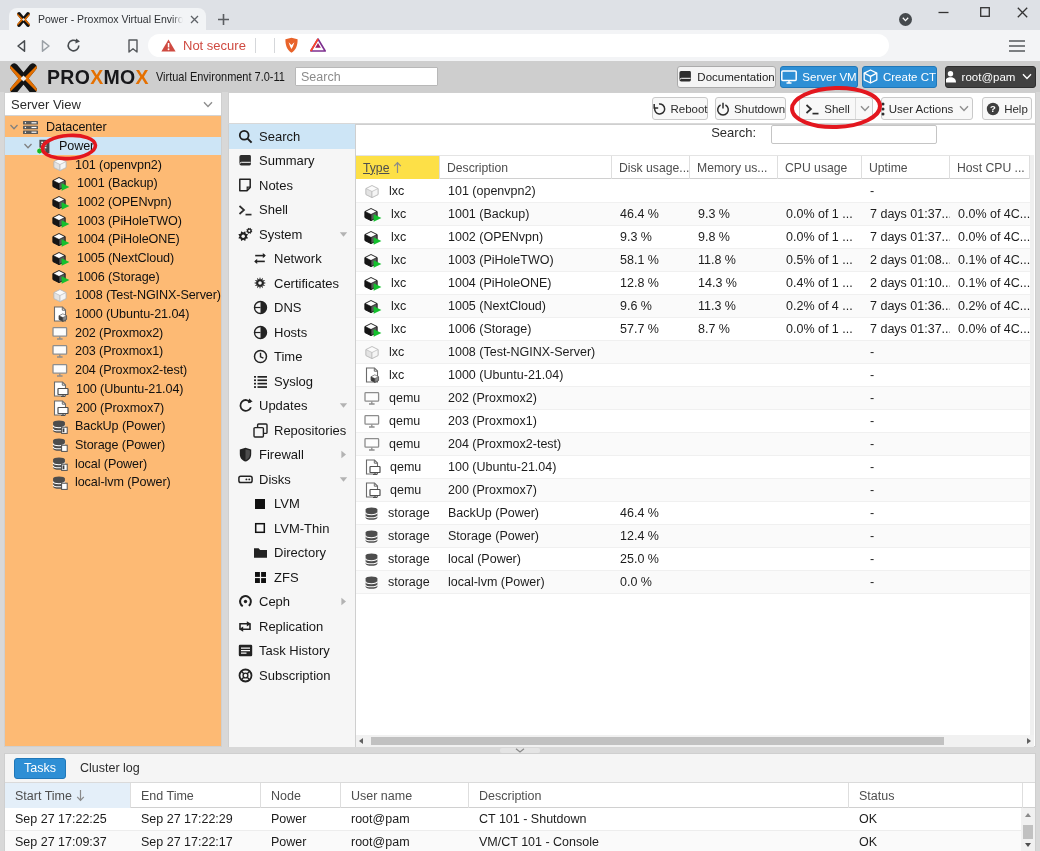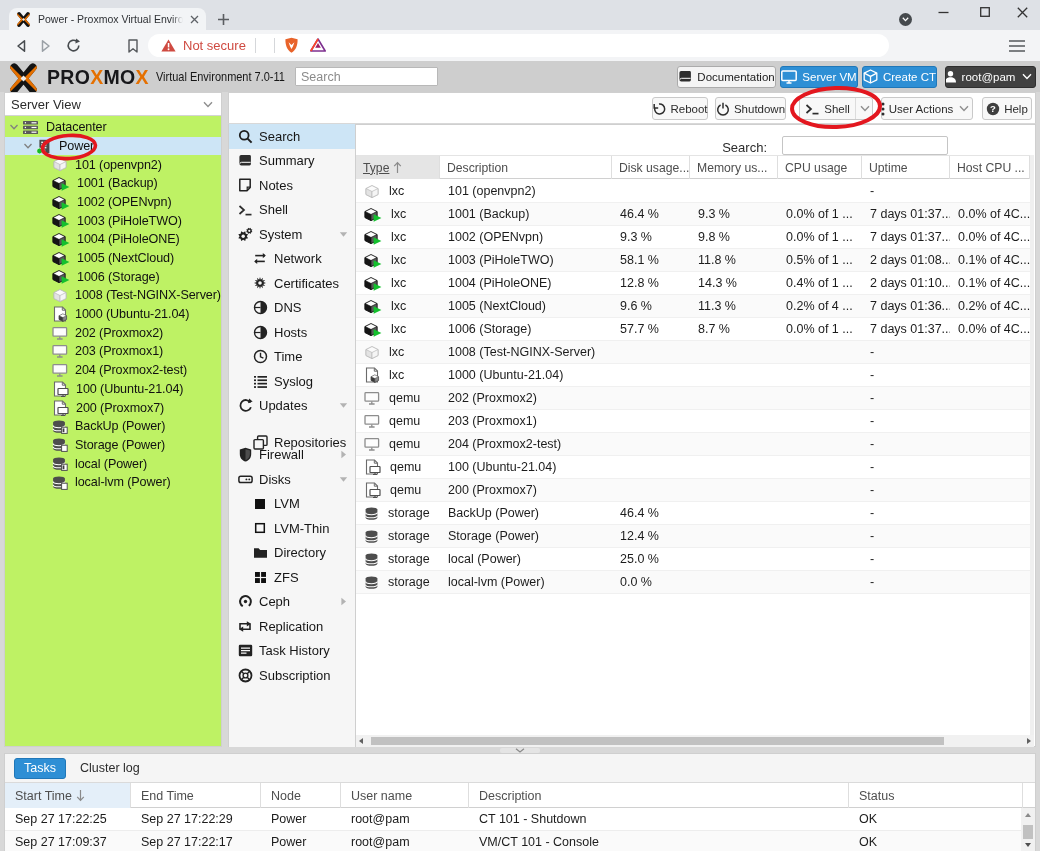--- a/index.html
+++ b/index.html
@@ -37,21 +37,21 @@
   #pvesearch { position:absolute; left:295px; top:6px; width:143px; height:19px; border:1px solid #b8b8b8; background:#fff; font-size:12.5px; color:#333; padding:0 5px; border-radius:1px; font-family:inherit; }
   #pvesearch::placeholder { color:#8b8b8b; opacity:1; }
   .hbtn { position:absolute; top:4.5px; height:22px; border-radius:3px; display:flex; align-items:center; justify-content:center; padding:0 2px; font-size:11.5px; white-space:nowrap; overflow:hidden; }
   .hbtn .icon { margin-right:5px; }
   .hbtn-light { background:#f4f4f4; border:1px solid #ababab; color:#212121; }
   .hbtn-blue { background:#2e8fd5; border:1px solid #2077b8; color:#fff; }
   .hbtn-dark { background:#414141; border:1px solid #2e2e2e; color:#fff; }
   #btn-doc{left:677px;width:99px} #btn-createvm{left:780px;width:78px} #btn-createct{left:862px;width:75px} #btn-user{left:945px;width:91px}
 
   
-  #sidebar { left:4px; top:92px; width:218px; height:655px; background:#bef264; border:1px solid #cfcfcf; }
+  #sidebar { left:4px; top:92px; width:218px; height:655px; background:#fdba74; border:1px solid #cfcfcf; }
   #serverview { position:absolute; left:0; top:0; width:216px; height:23px; background:#fff; border-bottom:1px solid #d4d4d4; display:flex; align-items:center; }
   #serverview span.lbl { font-size:13px; color:#2b2b2b; margin-left:6px; flex:1; }
   #tree { position:absolute; left:0; top:25px; width:216px; height:628px; overflow:hidden; }
   .tree-row { position:absolute; left:0; width:216px; height:19px; display:flex; align-items:center; font-size:12.6px; color:#111; letter-spacing:-0.1px; }
   .tree-row.selected { background:#cde5f6; }
   .tree-label { margin-left:7px; white-space:nowrap; }
   .tree-exp { width:10px; height:10px; flex:none; }
 
   #nodeheader { left:228px; top:92px; width:808px; height:32px; background:#fff; border:1px solid #cfcfcf; border-bottom:1px solid #d8d8d8; display:flex; align-items:center; }
   #nodetitle { font-size:14px; color:#3a3a3a; font-weight:500; margin-left:10px; flex:1; }
@@ -62,26 +62,26 @@
   #menu { left:228px; top:124px; width:128px; height:623px; background:#f6f6f6; border-left:1px solid #cfcfcf; border-right:1px solid #cfcfcf; overflow:hidden; }
   .menu-row { position:absolute; left:0; width:126px; height:24.5px; display:flex; align-items:center; font-size:13px; color:#161616; }
   .menu-row.selected { background:#cde5f6; }
   .menu-icon { position:absolute; left:8px; width:16px; text-align:center; }
   .menu-icon.child { left:23px; }
   .menu-label { position:absolute; left:30px; white-space:nowrap; }
   .menu-label.child { left:45px; }
   .menu-arrow { position:absolute; right:7px; }
 
   #grid { left:356px; top:124px; width:680px; height:623px; background:#fff; border:1px solid #cfcfcf; border-left:none; }
-  #gridtoolbar { position:absolute; left:15px; top:0; width:586px; height:30px; background:#fff; display:flex; align-items:flex-end; justify-content:flex-end; }
+  #gridtoolbar { position:absolute; left:4px; top:0; width:586px; height:30px; background:#fff; display:flex; align-items:flex-start; justify-content:flex-end; }
   #gridsearchlabel { font-size:13px; color:#2c2c2c; margin-right:15px; }
   #gridsearch { width:166px; height:19px; border:1px solid #c5c5c5; border-radius:2px; background:#fff; margin-right:9px; font-family:inherit; font-size:12.5px; padding:0 5px; }
   #gridheader { position:absolute; left:0; top:30px; width:674px; height:24px; background:#fff; border-top:1px solid #e4e4e4; border-bottom:1px solid #d0d0d0; }
   .gh-cell { position:absolute; top:0; height:23px; display:flex; align-items:center; padding-left:7px; font-size:12.2px; color:#4e4e4e; border-right:1px solid #dedede; overflow:hidden; white-space:nowrap; }
-  .gh-cell.sorted { background:#e5e5e5;text-decoration:underline; }
+  .gh-cell.sorted { background:#fde047;text-decoration:underline; }
   .sort-arrow { margin-left:4px; color:#5c6e84; font-size:12.5px; }
   #gridbody { position:absolute; left:0; top:55px; width:674px; height:555px; overflow:hidden; }
   .g-row { position:absolute; left:0; width:674px; height:23px; border-bottom:1px solid #f0f0f0; }
   .g-row.alt { background:#fafafa; }
   .g-cell { position:absolute; top:0; height:22px; display:flex; align-items:center; padding-left:8px; font-size:12.5px; color:#1c1c1c; white-space:nowrap; overflow:hidden; }
   .g-cell .icon { margin-right:9px; }
   #gridgutter { position:absolute; left:674px; top:30px; width:4px; height:580px; background:#efefef; }
   #hscroll { position:absolute; left:0; top:610px; width:678px; height:12px; background:#f1f1f1; }
   #hthumb { position:absolute; left:15px; top:2px; width:573px; height:8px; background:#c1c1c1; }
   .hsarrow { position:absolute; top:2px; width:8px; height:8px; display:flex; align-items:center; justify-content:center; }
@@ -799,21 +799,21 @@
             <path d="M11.1 0.4 L14.6 3.6 L10 5.2 Z" fill="#222"></path>
           </svg>
         </span>
         <span class="menu-label">Updates</span>
         <span class="icon menu-arrow">
           <svg width="9" height="9" viewBox="0 0 9 9">
             <path d="M0.8 2.2 L8.2 2.2 L4.5 6.8 Z" fill="#b3b3b3"></path>
           </svg>
         </span>
       </div>
-      <div class="menu-row" style="top: 306px;">
+      <div class="menu-row" style="top: 294px;">
         <span class="icon menu-icon child">
           <svg width="15" height="15" viewBox="0 0 15 15">
             <rect x="4.6" y="1" width="9.4" height="9.4" rx="1" fill="#f6f6f6" stroke="#222" stroke-width="1.4"></rect>
             <rect x="1" y="4.6" width="9.4" height="9.4" rx="1" fill="#f6f6f6" stroke="#222" stroke-width="1.4"></rect>
           </svg>
         </span>
         <span class="menu-label child">Repositories</span>
       </div>
       <div class="menu-row" style="top: 318.5px;">
         <span class="icon menu-icon">

